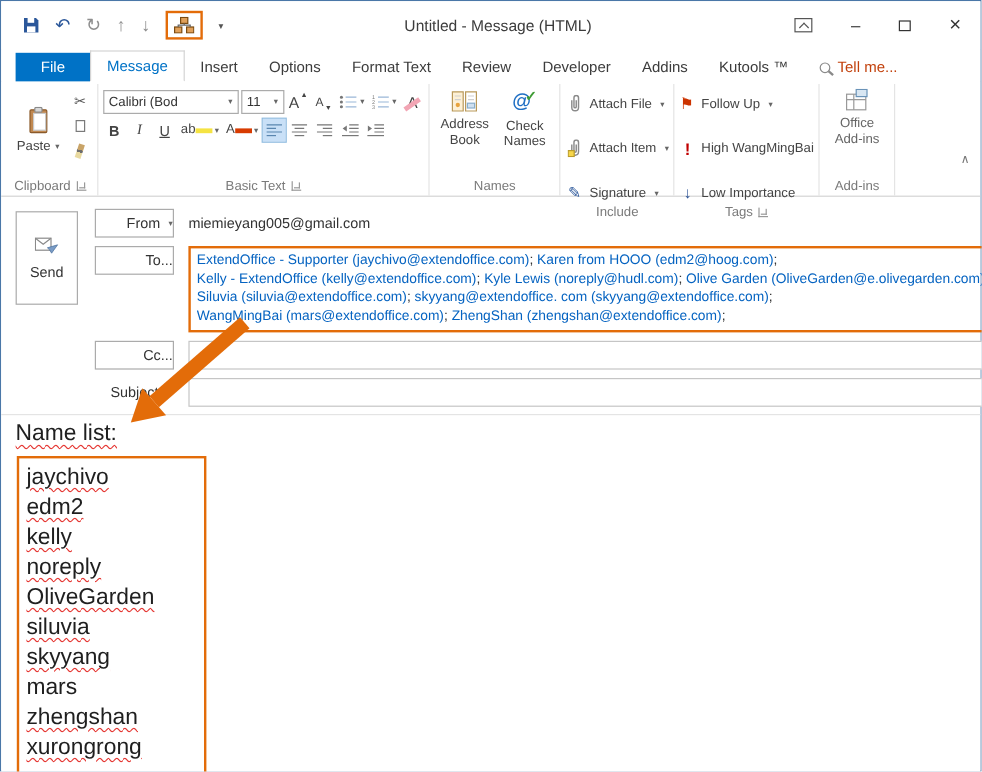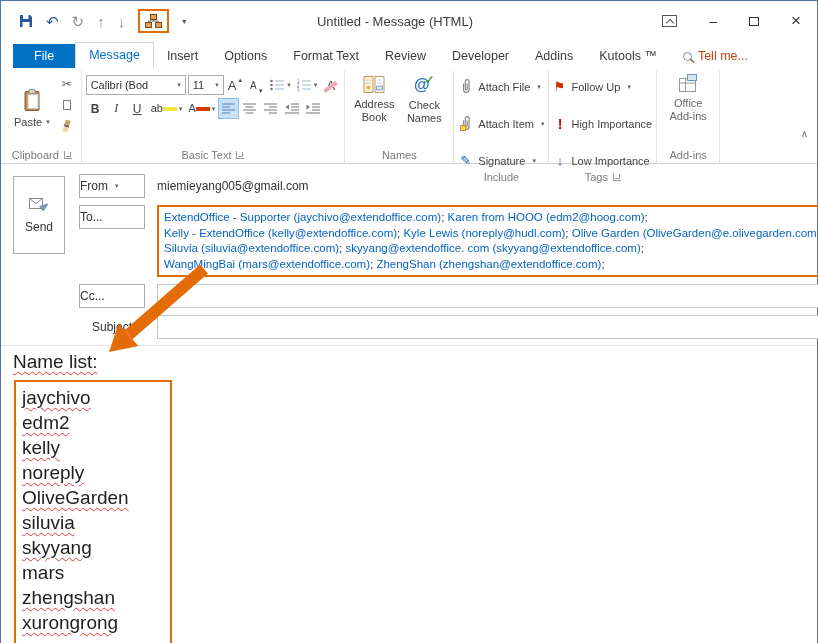--- a/index.html
+++ b/index.html
@@ -6,21 +6,21 @@
 body{width:818px;height:643px;font-family:"Liberation Sans",sans-serif;background:#e8e8e8;overflow:hidden}
 .window{width:818px;height:643px;background:#fff;border:1px solid #4a77a8;display:flex;flex-direction:column;position:relative}
 
 
 .titlebar{height:40px;flex:none;position:relative;display:flex;align-items:center;background:#fff}
 .qat{display:flex;align-items:center;gap:13px;padding-left:18px}
 .qicon{font-size:15px;line-height:1;cursor:pointer;display:flex;align-items:center}
 .blue{color:#2b579a}.gray{color:#8f8f8f}
 .qat-highlight{border:2px solid #e36c09;padding:3px 5px;display:flex;align-items:center}
 .qat-dd{font-size:8px;color:#555}
-.title{position:absolute;left:224px;width:340px;text-align:center;font-size:13px;color:#3c3c3c;pointer-events:none}
+.title{position:absolute;left:244px;width:340px;text-align:center;font-size:13px;color:#3c3c3c;pointer-events:none}
 .win-controls{position:absolute;right:16px;top:0;height:40px;display:flex;align-items:center;gap:32px}
 .wbtn{color:#333;cursor:pointer;display:flex;align-items:center;justify-content:center;font-size:14px}
 .max-glyph{width:10px;height:9px;border:1px solid #333;display:inline-block}
 .ribbonopts-glyph{width:15px;height:12px;border:1px solid #555;display:inline-block;position:relative}
 .ribbonopts-glyph::after{content:"";position:absolute;left:4px;top:4px;width:5px;height:5px;border-left:1px solid #555;border-top:1px solid #555;transform:rotate(45deg)}
 
 
 .tabrow{height:27px;flex:none;display:flex;align-items:flex-end;background:#fff;padding-left:12px}
 .tab{padding:5px 13px;font-size:12.5px;color:#3c3c3c;cursor:pointer;white-space:nowrap;display:flex;align-items:center}
 .file-tab{background:#0072c6;color:#fff;padding:5px 21px}
@@ -73,21 +73,21 @@
 .pen{color:#2b579a;font-size:13px}
 .collapse{position:absolute;right:9px;bottom:24px;font-size:10px;color:#777;cursor:pointer}
 .filler{flex:1}
 
 
 .compose{flex:none;display:flex;gap:12px;padding:10px 12px 6px 12px;background:#fff}
 .send-wrap{width:54px;flex:none;display:flex;align-items:flex-start;padding-top:2px}
 .send-btn{width:52px;height:78px;background:#fff;border:1px solid #ababab;display:flex;flex-direction:column;align-items:center;justify-content:center;gap:7px;font-size:12px;color:#333;font-family:inherit;cursor:pointer}
 .fields{flex:1;display:flex;flex-direction:column;gap:7px}
 .frow{display:flex;align-items:center;gap:12px}
-.fbtn{width:66px;height:24px;flex:none;background:#fff;border:1px solid #ababab;font-size:12px;color:#333;font-family:inherit;display:flex;align-items:center;justify-content:flex-start;gap:5px;cursor:pointer}
+.fbtn{width:66px;height:24px;flex:none;background:#fff;border:1px solid #ababab;font-size:12px;color:#333;font-family:inherit;display:flex;align-items:center;justify-content:flex-end;gap:5px;cursor:pointer}
 .from-value{font-size:12px;color:#333}
 .to-row{align-items:flex-start}
 .to-box{flex:1;position:relative;border:2px solid #e36c09;min-height:64px;padding:3px 16px 3px 5px;font-size:11.5px;line-height:1.35;cursor:text}
 .rline{white-space:nowrap;overflow:hidden;color:#333}
 .rcpt{color:#0563c1;cursor:pointer}
 .tfield{flex:1;height:24px;border:1px solid #c5c5c5;background:#fff;cursor:text}
 .flabel{width:66px;flex:none;text-align:center;font-size:12px;color:#333}
 
 
 .body-area{flex:1;position:relative;background:#fff;padding:5px 12px;border-top:1px solid #e4e4e4}
@@ -201,21 +201,21 @@
       </div>
       <div class="glabel">
           <span>Clipboard</span>
           <span class="launcher"></span>
         </div>
     </div>
 
     <div class="rgroup">
       <div class="rgc bt">
         <div class="btrow">
-          <div class="fsel" style="width:100px">
+          <div class="fsel" style="width:113px">
               <span>Calibri (Bod</span>
               <span class="dd">▾</span>
             </div>
           <div class="fsel" style="width:36px">
               <span>11</span>
               <span class="dd">▾</span>
             </div>
           <span class="tbtn">
               <span class="af">A</span>
               <span class="caret">▲</span>
@@ -358,21 +358,21 @@
 
     <div class="rgroup">
       <div class="rgc rowlist">
         <div class="rrow">
           <span class="flag">⚑</span>
           <span>Follow Up</span>
             <span class="dd">▾</span>
         </div>
         <div class="rrow">
           <span class="hi">!</span>
-          <span>High Importance</span>
+          <span>High WangMingBai</span>
         </div>
         <div class="rrow">
           <span class="lo">↓</span>
           <span>Low Importance</span>
         </div>
       </div>
       <div class="glabel">
           <span>Tags</span>
           <span class="launcher"></span>
         </div>

